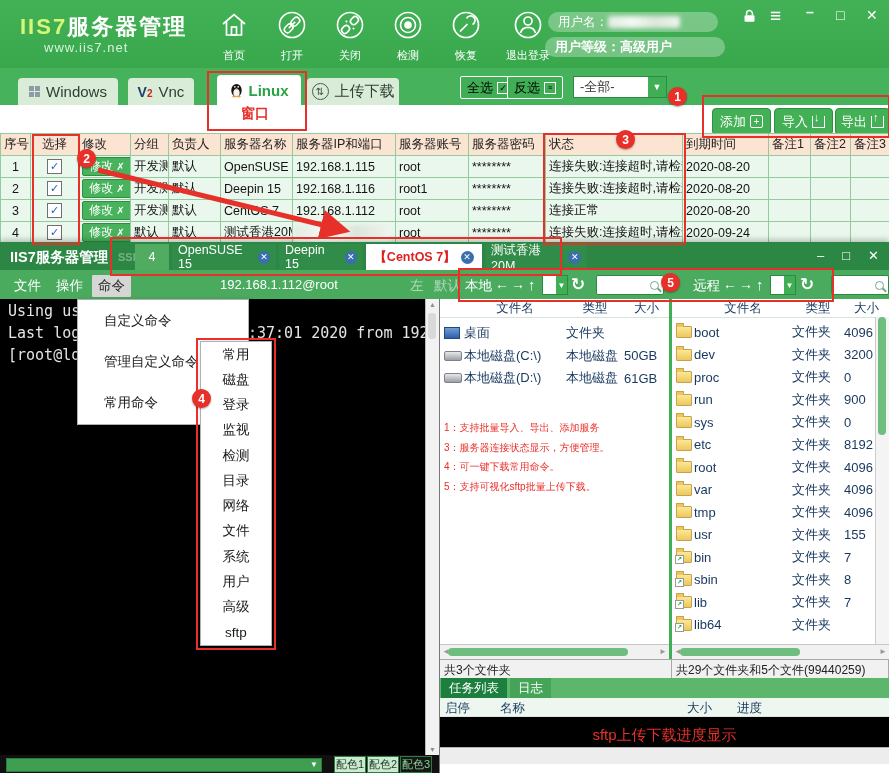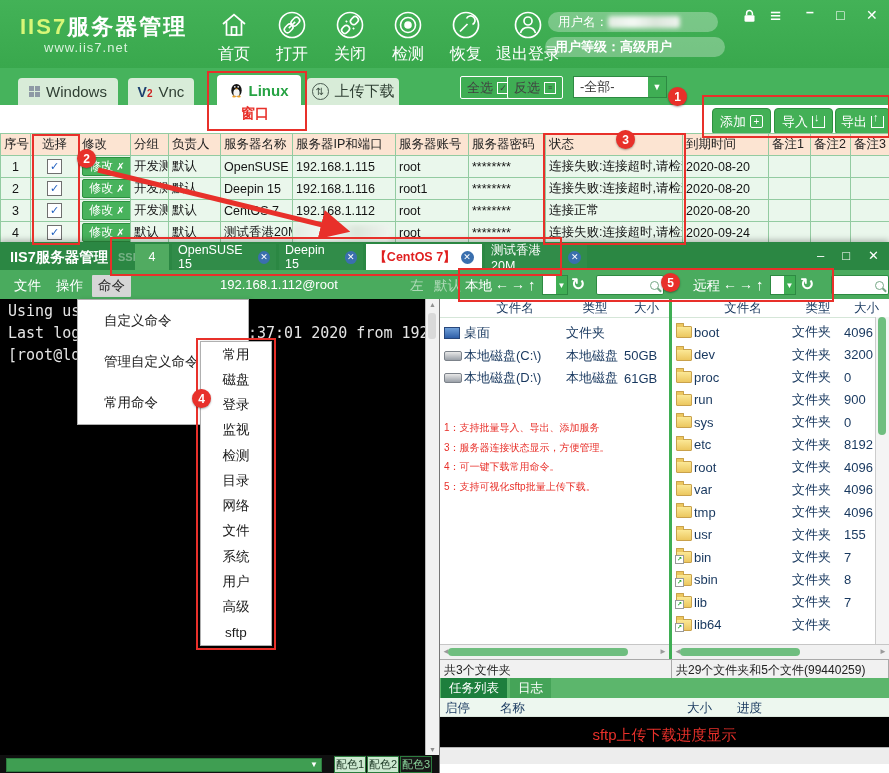--- a/index.html
+++ b/index.html
@@ -6,39 +6,39 @@
   .app{position:relative;width:889px;height:773px;background:#fff;overflow:hidden;
        font-family:"Liberation Sans","DejaVu Sans",sans-serif;-webkit-font-smoothing:antialiased;}
   
   .topbar{position:absolute;left:0;top:0;width:889px;height:68px;background:linear-gradient(#43b257,#39a84d);}
   .logo-title{position:absolute;left:20px;top:12px;color:#fff;font-size:22px;font-weight:bold;letter-spacing:2px;}
   .logo-title i{font-style:normal;color:#d8f777;}
   .logo-url{position:absolute;left:44px;top:40px;color:#d9f2dc;font-size:13px;letter-spacing:1px;}
   .nav{position:absolute;left:205px;top:5px;display:flex;}
   .nav-item{width:58px;text-align:center;color:#fff;cursor:pointer;}
   .nav-item .ic{height:40px;display:flex;align-items:center;justify-content:center;}
-  .nav-item .lb{font-size:16px;line-height:15px;white-space:nowrap;}
+  .nav-item .lb{font-size:11px;line-height:15px;white-space:nowrap;}
   .pill{position:absolute;height:20px;border-radius:11px;background:rgba(255,255,255,.30);color:#fff;
         display:flex;align-items:center;padding:0 10px;font-size:12.5px;}
   .blurpatch{display:inline-block;background:linear-gradient(90deg,#e2ece2,#f4f8f4 35%,#dbe6db 65%,#eef3ee);
         filter:blur(2px);border-radius:3px;}
   .winctl{position:absolute;top:7px;color:#fff;font-size:14px;cursor:pointer;}
   
   .tabstrip{position:absolute;left:0;top:68px;width:889px;height:37px;background:#46b35c;}
   .mtab{position:absolute;bottom:0;height:27px;border-radius:4px 4px 0 0;background:#d8ecd8;color:#2f3f33;
         font-size:15px;display:flex;align-items:center;justify-content:center;gap:6px;cursor:pointer;}
   .mtab.active{height:30px;background:#fff;color:#27a344;font-weight:bold;}
   .winico{display:inline-grid;grid-template-columns:5px 5px;grid-template-rows:5px 5px;gap:1px;}
   .winico b{background:#8e9aa5;}
   .vncico b{color:#1c3f6e;font-size:14px;font-style:normal;}
   .vncico s{color:#c22;font-size:10px;text-decoration:none;font-weight:bold;}
   .udico{display:inline-flex;width:15px;height:15px;border:1.5px solid #4a5a50;border-radius:50%;
          align-items:center;justify-content:center;font-size:10px;color:#39493f;}
   .gbtn{position:absolute;top:8px;height:21px;background:#3fae54;border:1px solid #fff;border-radius:2px;
-        color:#404040;font-size:13px;display:flex;align-items:center;gap:4px;padding:0 6px;cursor:pointer;}
+        color:#000000;font-size:13px;display:flex;align-items:center;gap:4px;padding:0 6px;cursor:pointer;}
   .ckico{display:inline-block;width:10px;height:10px;border:1.5px solid #fff;font-size:9px;line-height:10px;text-align:center;}
   .combo{position:absolute;background:#fff;border:1px solid #2d8a42;display:flex;align-items:center;cursor:pointer;}
   .combo .val{flex:1;font-size:13px;color:#333;padding:0 6px;}
   .combo .dd{width:18px;align-self:stretch;background:#3fae54;color:#fff;font-size:9px;display:flex;align-items:center;justify-content:center;}
   .searchpill{position:absolute;left:762px;top:77px;width:120px;height:22px;border-radius:12px;
         background:rgba(255,255,255,.28);border:1px solid rgba(255,255,255,.65);display:flex;align-items:center;padding:0 9px;}
   .searchpill input{flex:1;background:transparent;border:none;outline:none;color:#fff;font-size:13px;width:80px;}
   .searchpill input::placeholder{color:#f2fff2;}
   .magw{display:inline-block;width:8px;height:8px;border:1.7px solid #fff;border-radius:50%;position:relative;}
   .magw::after{content:"";position:absolute;width:5px;height:1.7px;background:#fff;transform:rotate(45deg);right:-4px;bottom:-2px;}

